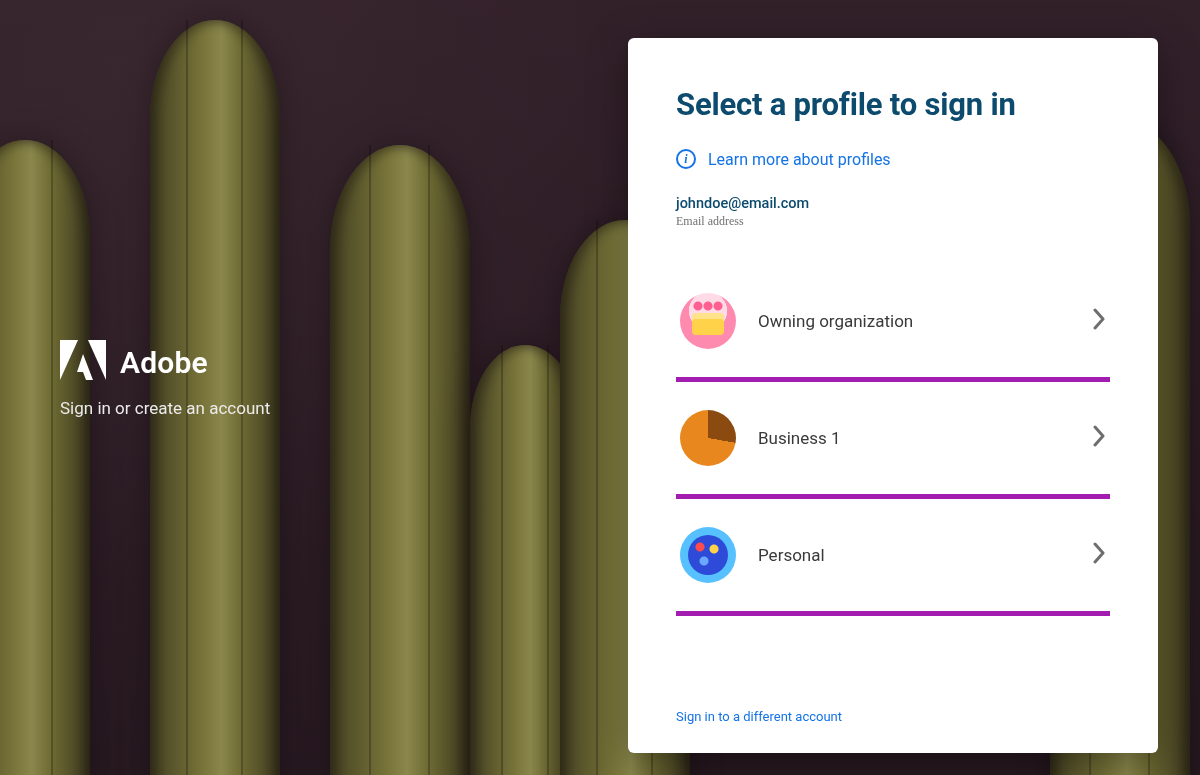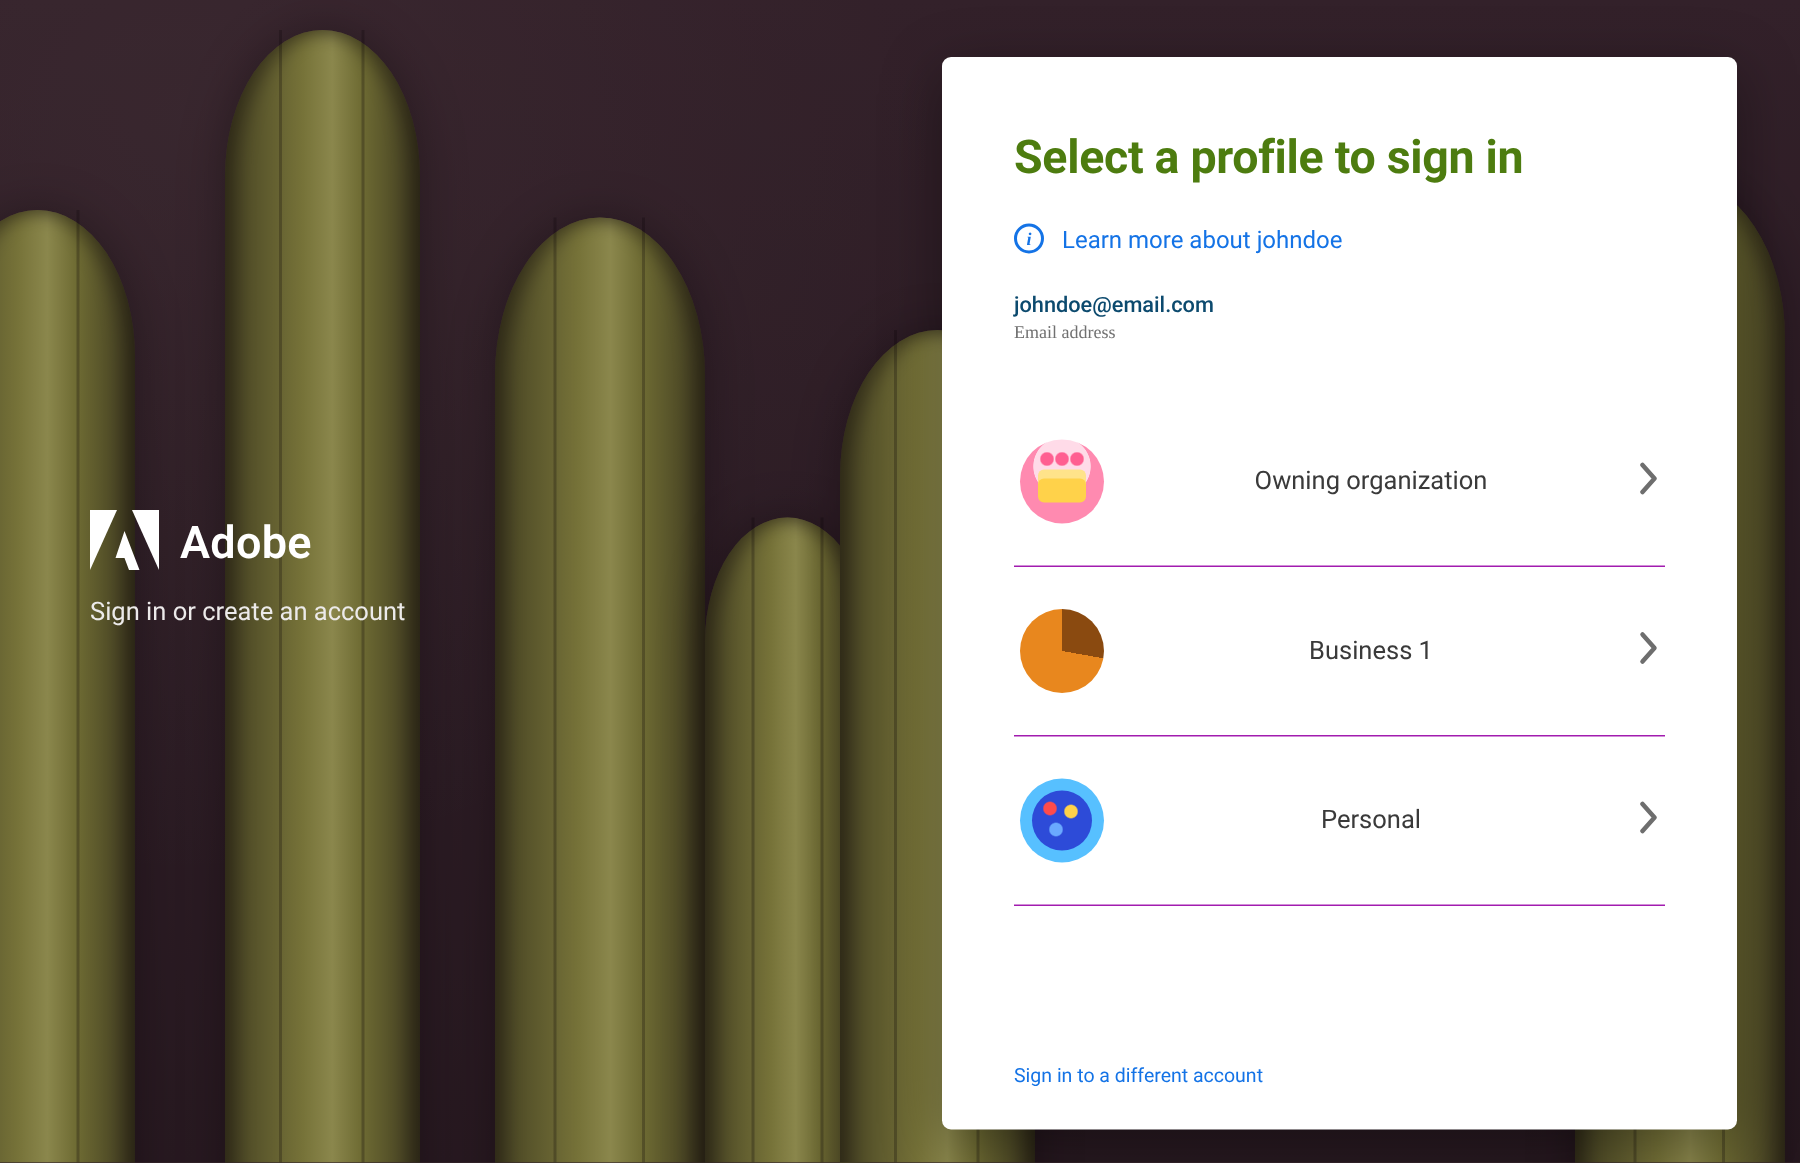--- a/index.html
+++ b/index.html
@@ -76,21 +76,21 @@
     background: #ffffff;
     border-radius: 6px;
     box-shadow: 0 10px 40px rgba(0,0,0,0.35);
     padding: 48px 48px 28px 48px;
     display: flex;
     flex-direction: column;
   }
   .card-title {
     font-size: 31px;
     font-weight: 700;
-    color: #4d7c0f;
+    color: #0c4a6e;
     letter-spacing: -0.2px;
   }
   .learn-row {
     margin-top: 26px;
     display: flex;
     align-items: center;
     gap: 12px;
   }
   .info-icon {
     width: 20px; height: 20px;
@@ -123,24 +123,23 @@
     font-family: Liberation Serif, serif;
   }
 
   .profiles {
     margin-top: 36px;
   }
   .profile-item {
     display: flex;
     align-items: center;
     padding: 28px 4px;
-    border-bottom: 1px solid #a21caf;
+    border-bottom: 5px solid #a21caf;
     cursor: pointer;
     gap: 22px;
-    text-align: center;
   }
   .avatar {
     width: 56px; height: 56px; border-radius: 50%;
     flex: 0 0 56px;
     position: relative;
     overflow: hidden;
   }
   .avatar.cake {
     background: radial-gradient(circle at 50% 32%, #ffdbe8 0 40%, #ff8ab0 41% 100%);
   }
@@ -222,21 +221,21 @@
     <span class="brand-name">Adobe</span>
   </div>
   <div class="brand-sub">Sign in or create an account</div>
 </div>
 
 <div class="card">
   <h1 class="card-title">Select a profile to sign in</h1>
 
   <div class="learn-row">
     <span class="info-icon">i</span>
-    <a class="learn-link">Learn more about johndoe</a>
+    <a class="learn-link">Learn more about profiles</a>
   </div>
 
   <div class="email-block">
     <div class="email-value">johndoe@email.com</div>
     <div class="email-label">Email address</div>
   </div>
 
   <div class="profiles">
 
     <div class="profile-item">

